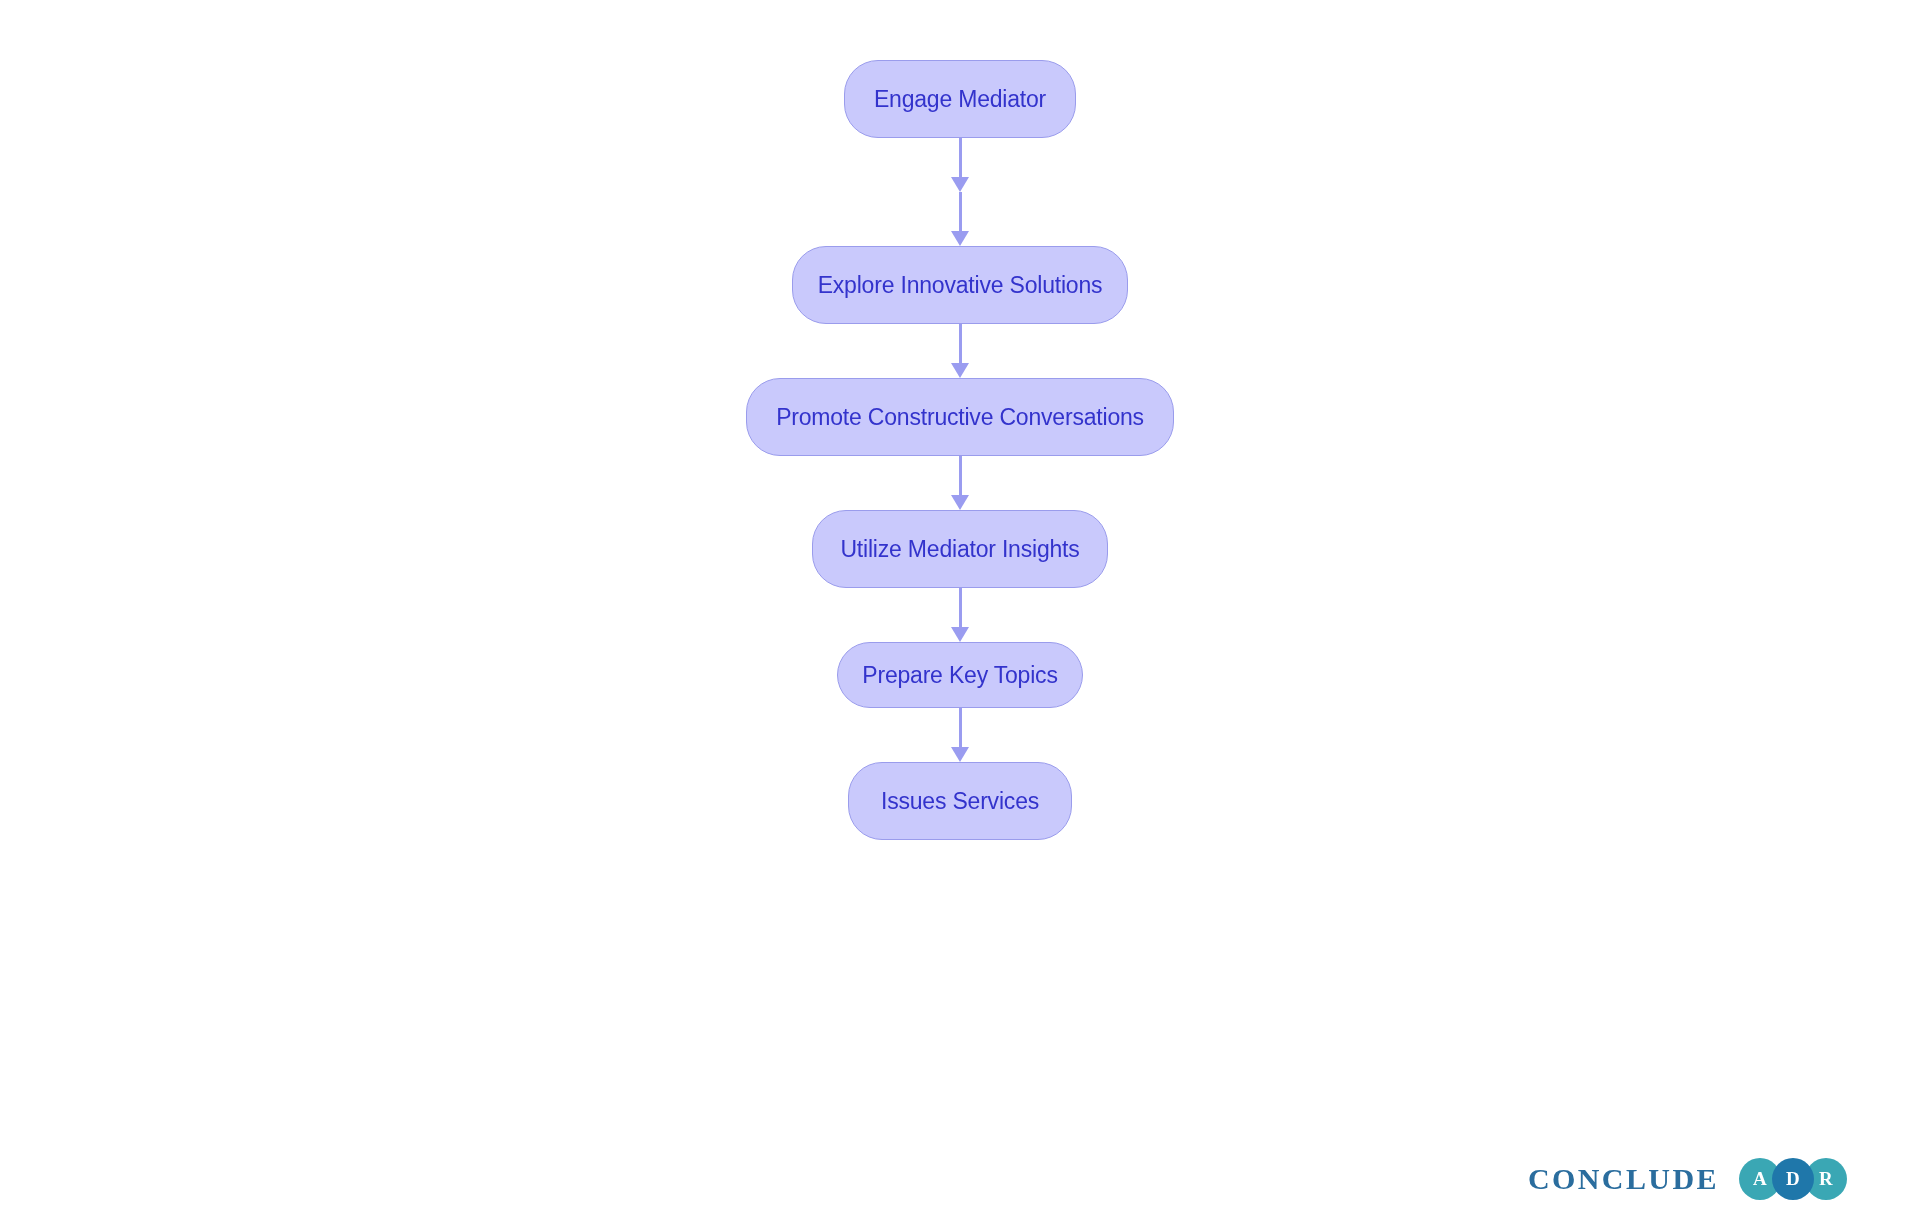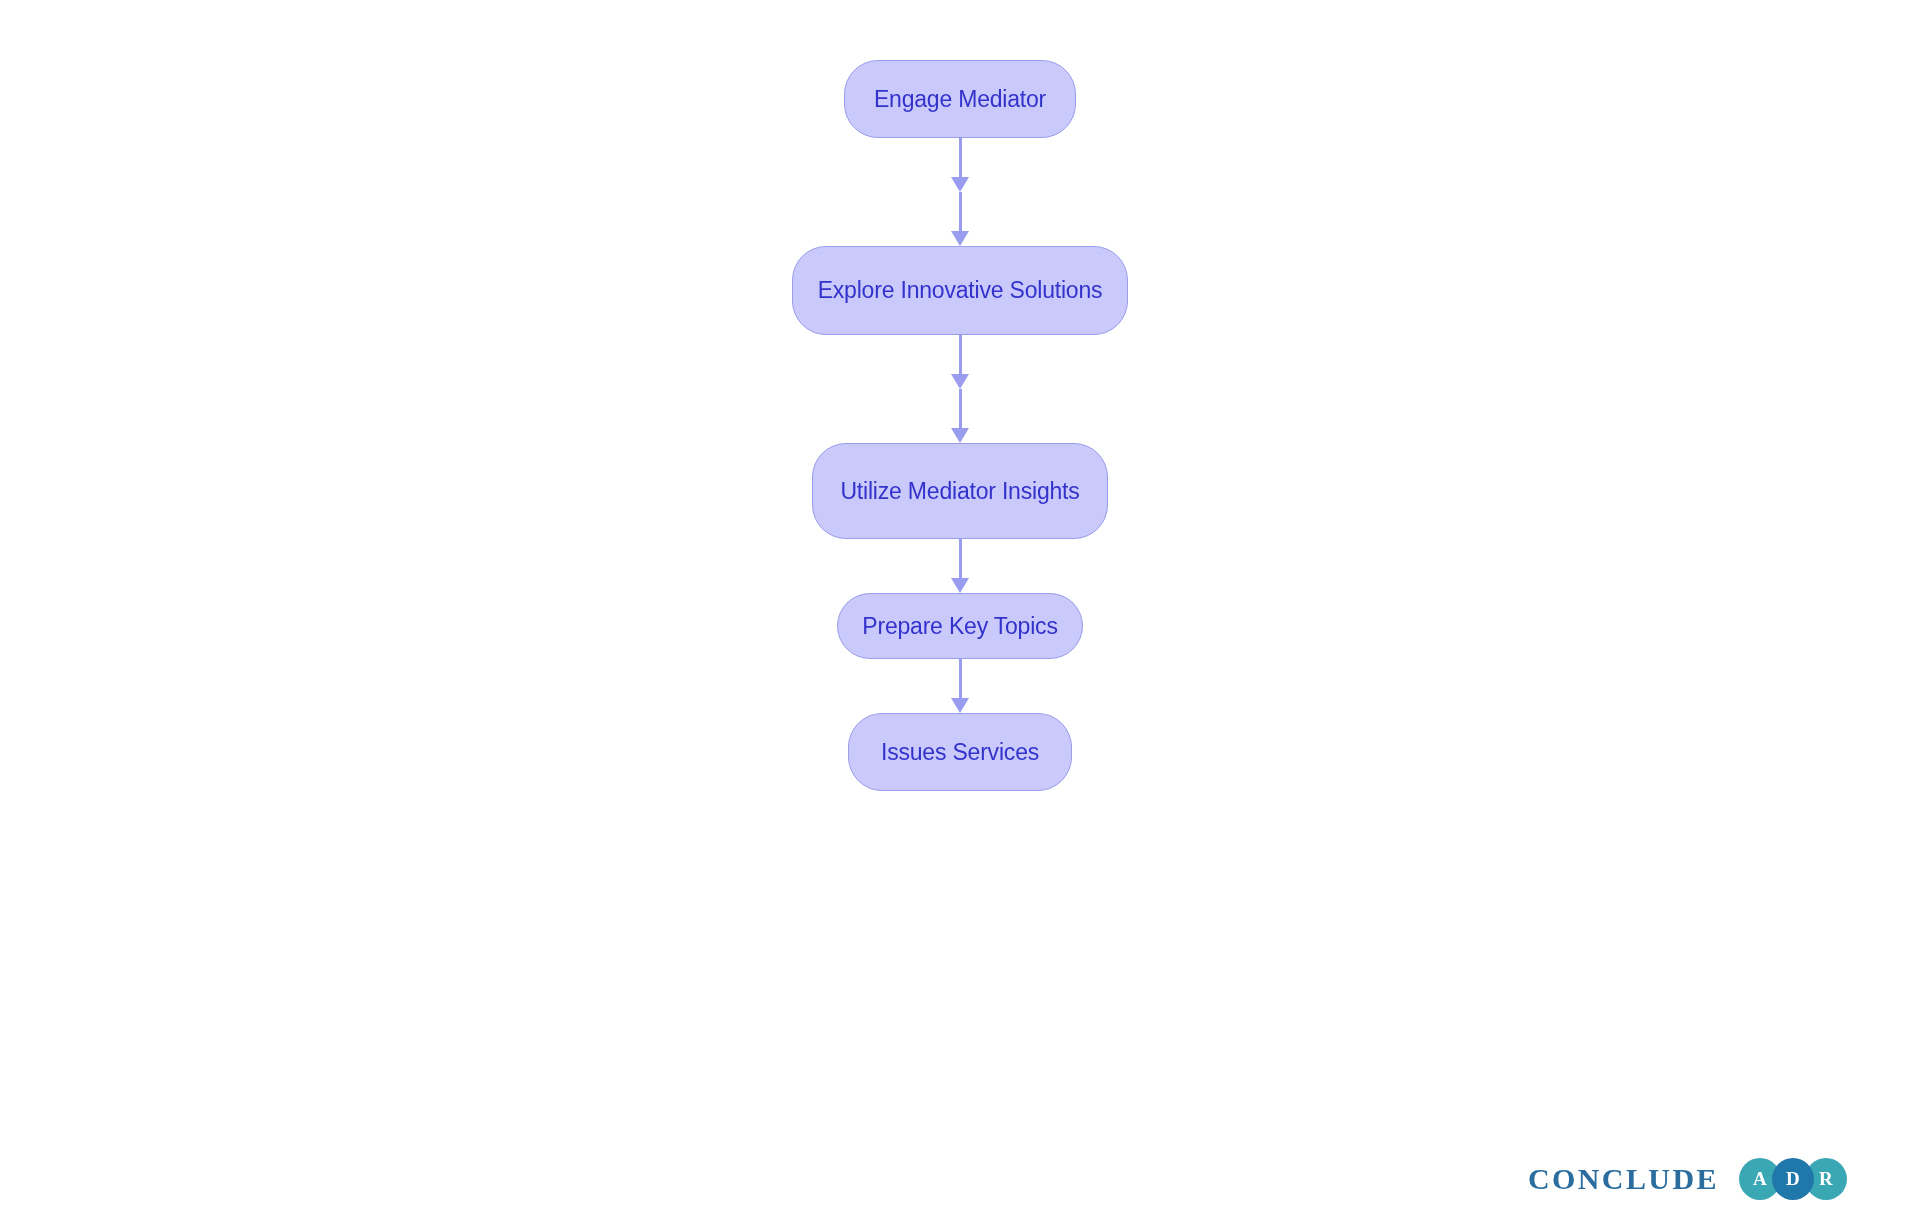--- a/index.html
+++ b/index.html
@@ -55,23 +55,23 @@
     display: flex;
     align-items: center;
     justify-content: center;
     white-space: nowrap;
     line-height: 1;
   }
 
   
   .n0 { width: 232px; height: 78px; }
   .n1 { width: 310px; height: 78px; }
-  .n2 { width: 336px; height: 89px; justify-content: center; }
+  .n2 { width: 336px; height: 78px; justify-content: center; }
   .n3 { width: 428px; height: 78px; }
-  .n4 { width: 296px; height: 96px; }
+  .n4 { width: 296px; height: 78px; }
   .n5 { width: 246px; height: 66px; }
   .n6 { width: 224px; height: 78px; }
 
   
   .connector {
     position: relative;
     width: 18px;
     display: flex;
     flex-direction: column;
     align-items: center;
@@ -169,20 +169,25 @@
       <div class="node n2">
         <span>Explore Innovative Solutions</span>
       </div>
     </div>
 
     <div class="connector e2">
       <div class="conn-line"></div>
       <div class="conn-head"></div>
     </div>
 
+    <div class="node-wrap">
+      <div class="node n3">
+        <span>Promote Constructive Conversations</span>
+      </div>
+    </div>
 
     <div class="connector e3">
       <div class="conn-line"></div>
       <div class="conn-head"></div>
     </div>
 
     <div class="node-wrap">
       <div class="node n4">
         <span>Utilize Mediator Insights</span>
       </div>

